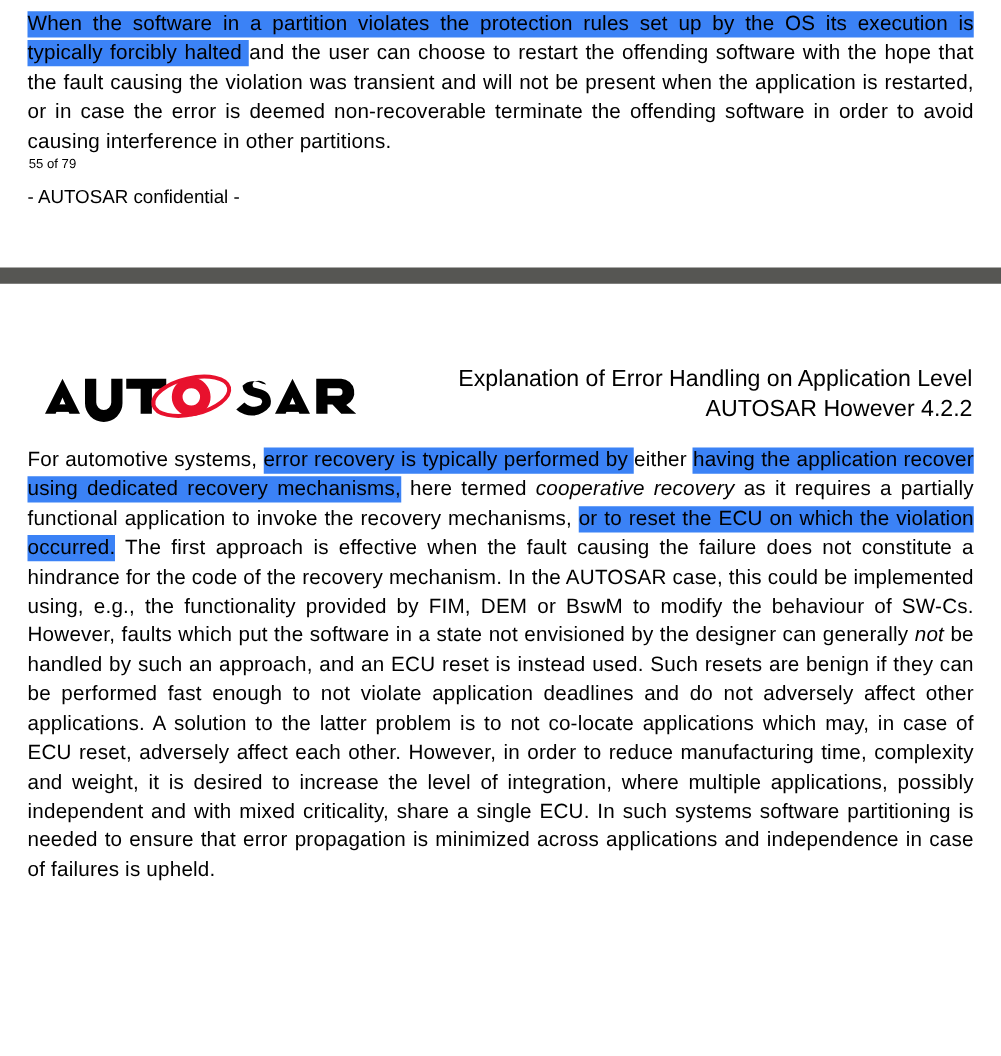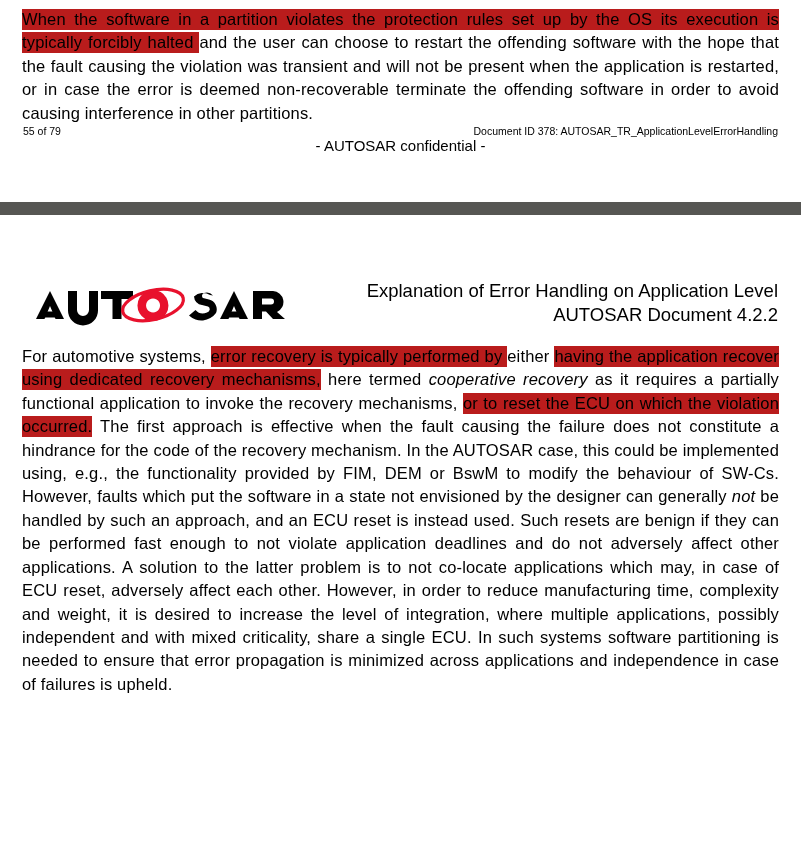--- a/index.html
+++ b/index.html
@@ -35,21 +35,21 @@
     text-justify: inter-word;
     margin: 0;
     letter-spacing: 0.01em;
   }
 
   .para-top {
     padding-top: 8px;
   }
 
   mark.hl {
-    background: #b91c1c;
+    background: #3b82f6;
     color: #000000;
     padding: 1px 0 2px 0;
     box-decoration-break: clone;
     -webkit-box-decoration-break: clone;
   }
 
   em.it {
     font-style: italic;
   }
 
@@ -61,22 +61,23 @@
     font-size: 10.5px;
     padding: 0 1px;
   }
   .footer-left {
     white-space: nowrap;
   }
   .footer-right {
     white-space: nowrap;
   }
   .confidential {
-    text-align: center;
+    text-align: left;
     font-size: 15px;
+    margin-top: 12px;
   }
 
   
   .page-gap-top {
     height: 48px;
   }
   .separator-bar {
     width: 100%;
     height: 13px;
     background: #565653;
@@ -131,21 +132,20 @@
 </style>
 </head>
 <body>
 
 <div class="page page-top">
 
   <p class="body-text para-top"><mark class="hl">When the software in a partition violates the protection rules set up by the OS its execution is typically forcibly halted </mark>and the user can choose to restart the offending software with the hope that the fault causing the violation was transient and will not be present when the application is restarted, or in case the error is deemed non-recoverable terminate the offending software in order to avoid causing interference in other partitions.</p>
 
   <div class="footer-row">
     <span class="footer-left">55 of 79</span>
-    <span class="footer-right">Document ID 378: AUTOSAR_TR_ApplicationLevelErrorHandling</span>
   </div>
 
   <div class="confidential">- AUTOSAR confidential -</div>
 </div>
 
 <div class="page-gap-top"></div>
 
 <div class="separator-bar"></div>
 
 <div class="page-gap-bottom"></div>
@@ -178,20 +178,20 @@
         <rect x="192.5" y="28.5" width="15" height="6" fill="#000000"></rect>
 
         <path d="M219 8 L239 8 A11 11 0 0 1 243 29 L251 36 L239 36 L232 28.5
                  L228 28.5 L228 36 L219 36 Z M228 15.5 L228 21.5 L237 21.5
                  A3 3 0 0 0 237 15.5 Z" fill="#000000" fill-rule="evenodd"></path>
       </svg>
     </div>
 
     <div class="header-title">
       <span class="line">Explanation of Error Handling on Application Level</span>
-      <span class="line">AUTOSAR Document 4.2.2</span>
+      <span class="line">AUTOSAR However 4.2.2</span>
     </div>
 
   </div>
 
   <p class="body-text para-main">For automotive systems, <mark class="hl">error recovery is typically performed by </mark>either <mark class="hl">having the application recover using dedicated recovery mechanisms,</mark> here termed <em class="it">cooperative recovery</em> as it requires a partially functional application to invoke the recovery mechanisms, <mark class="hl">or to reset the ECU on which the violation occurred.</mark> The first approach is effective when the fault causing the failure does not constitute a hindrance for the code of the recovery mechanism. In the AUTOSAR case, this could be implemented using, e.g., the functionality provided by FIM, DEM or BswM to modify the behaviour of SW-Cs. However, faults which put the software in a state not envisioned by the designer can generally <em class="it">not</em> be handled by such an approach, and an ECU reset is instead used. Such resets are benign if they can be performed fast enough to not violate application deadlines and do not adversely affect other applications. A solution to the latter problem is to not co-locate applications which may, in case of ECU reset, adversely affect each other. However, in order to reduce manufacturing time, complexity and weight, it is desired to increase the level of integration, where multiple applications, possibly independent and with mixed criticality, share a single ECU. In such systems software partitioning is needed to ensure that error propagation is minimized across applications and independence in case of failures is upheld.</p>
 
 </div>
 
 </body></html>

